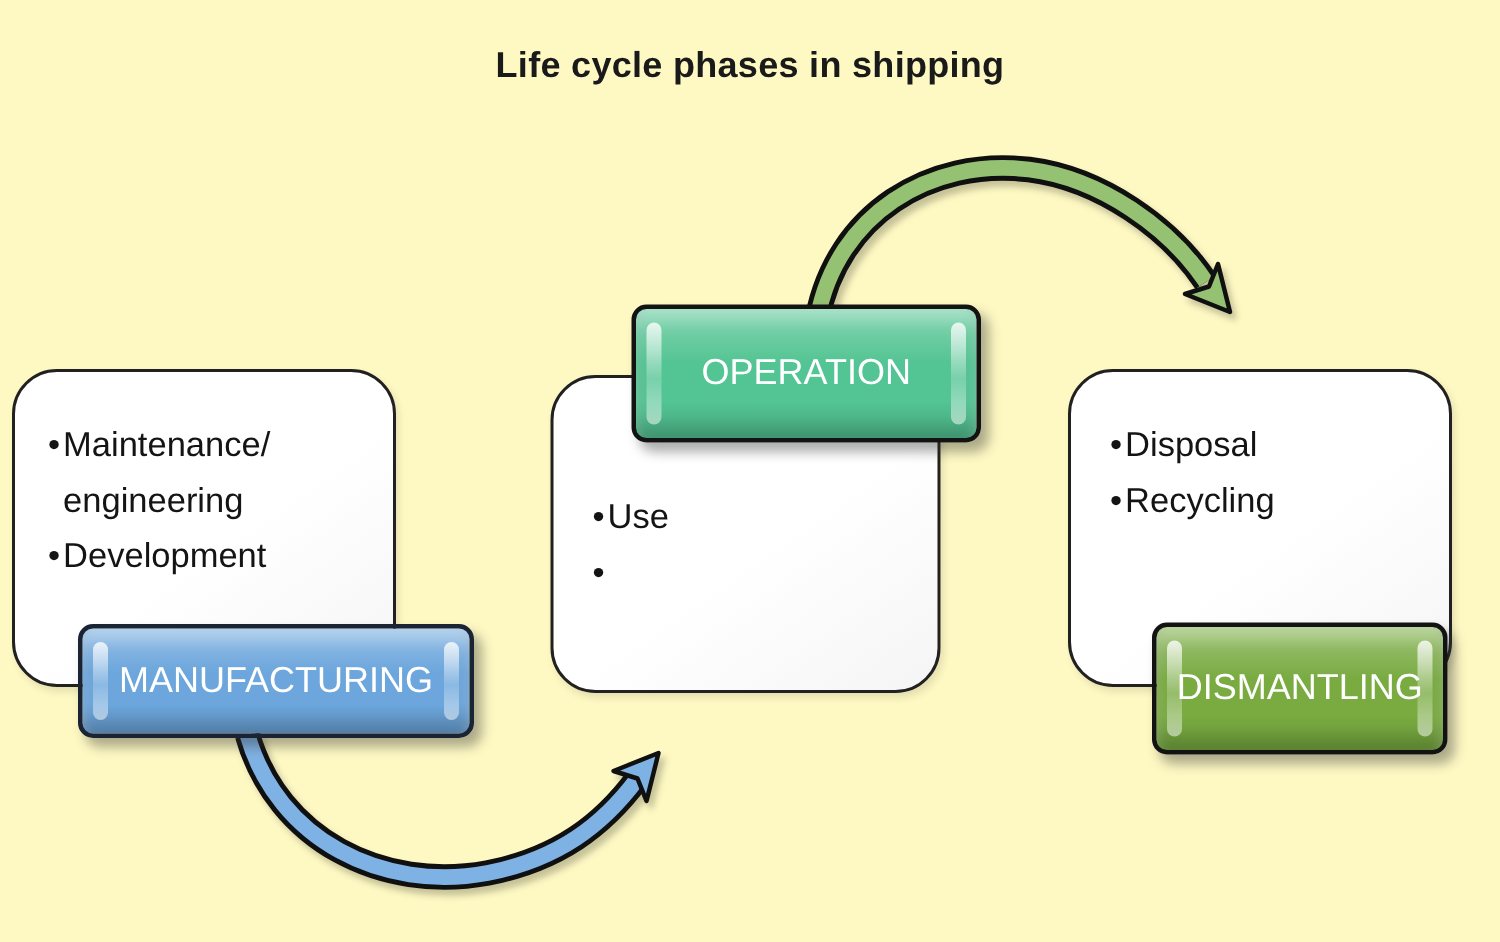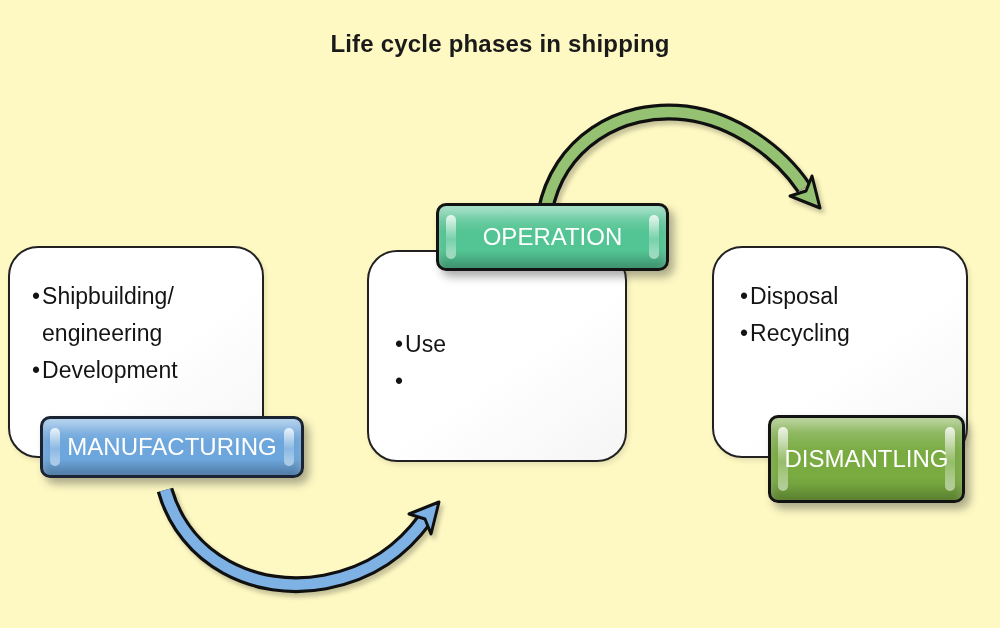--- a/index.html
+++ b/index.html
@@ -40,22 +40,22 @@
     border:3px solid #131313; border-radius:10px;
     background:var(--c,#888);
     background:linear-gradient(180deg,
       color-mix(in srgb, var(--c) 72%, white) 0%,
       var(--c) 42%, var(--c) 72%,
       color-mix(in srgb, var(--c) 86%, black) 100%);
     box-shadow: inset 0 8px 10px rgba(255,255,255,.30),
                 inset 0 -8px 10px rgba(0,0,0,.12),
                 5px 6px 8px rgba(50,50,50,.40);
   }
-  #box-manufacturing { left:40px;  top:416px; width:264px; height:62px; border-color:#1a2433; }
-  #box-operation     { left:436px; top:203px; width:233px; height:68px; }
+  #box-manufacturing { left:52px;  top:416px; width:264px; height:76px; border-color:#1a2433; }
+  #box-operation     { left:421px; top:203px; width:233px; height:92px; }
   #box-dismantling   { left:768px; top:415px; width:197px; height:88px; }
   .bevel {
     position:absolute; top:9px; bottom:9px; width:10px; border-radius:7px;
     background:linear-gradient(180deg, rgba(255,255,255,.95),
                rgba(255,255,255,.25) 55%, rgba(255,255,255,.60));
     opacity:.85;
   }
   .bevel.left  { left:7px; }
   .bevel.right { right:7px; }
   
@@ -71,21 +71,21 @@
 <body>
 
 <div class="stage">
 
   <div class="title">Life cycle phases in shipping</div>
 
   <div class="card" id="card-manufacturing">
     <ul class="bullets">
       <li>
         <span class="bullet-glyph">•</span>
-        <span>Shipbuilding/ engineering</span>
+        <span>Maintenance/ engineering</span>
       </li>
       <li>
         <span class="bullet-glyph">•</span>
         <span>Development</span>
       </li>
     </ul>
   </div>
 
   <div class="card" id="card-operation">
     <ul class="bullets">

